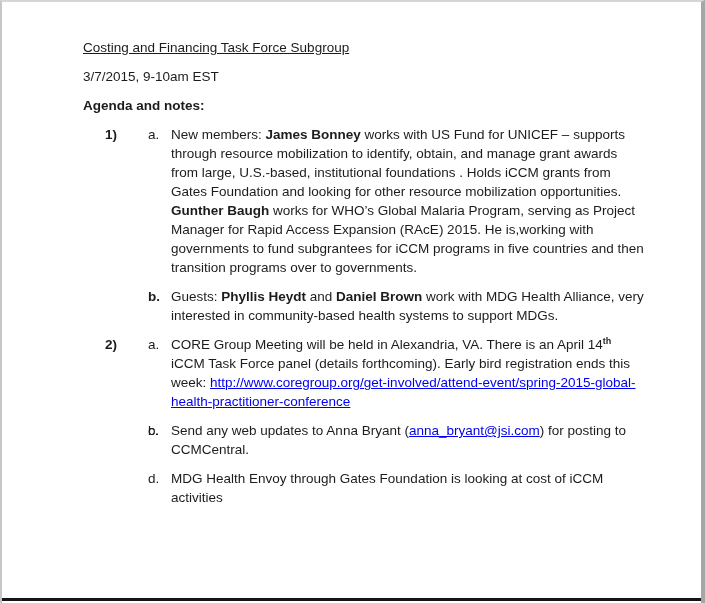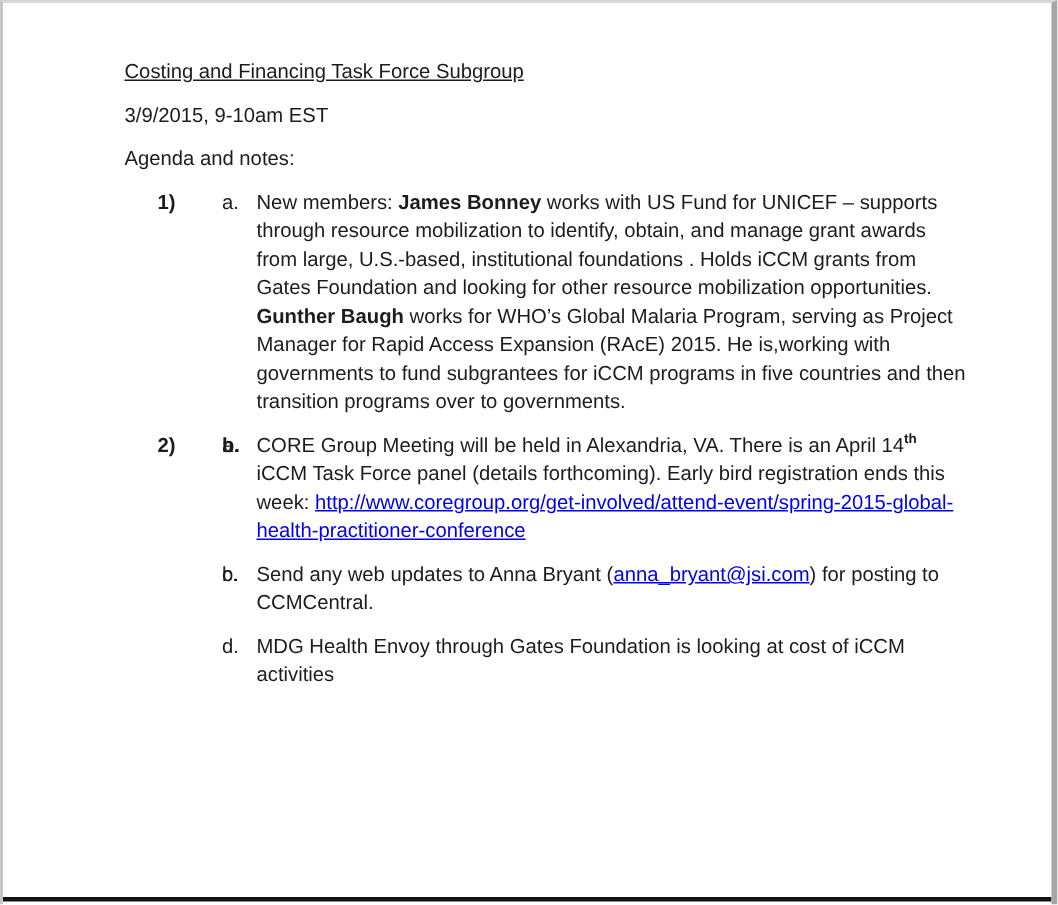--- a/index.html
+++ b/index.html
@@ -11,45 +11,45 @@
     background:#ffffff;
     border-top:2px solid #d6d6d6;
     border-left:2px solid #c7c7c7;
     border-right:4px solid #a6a6a6;
     font-family:"Liberation Sans", sans-serif;
     color:var(--text, #1c1c1c);
   }
   .content { padding:36px 54px 0 81px; font-size:13.5px; line-height:19px; }
   .content p { margin:0 0 10px 0; }
   .doc-title { text-decoration:underline; }
-  .agenda { font-weight:normal; }
+  .agenda { font-weight:bold; }
   .bold { font-weight:bold; }
   .section-heading { font-weight:bold; position:relative; padding-left:45px; }
   .item { position:relative; padding-left:88px; }
   .item > .marker { position:absolute; left:65px; }
   .section-heading > .marker { position:absolute; left:22px; }
   .link { color:var(--link, #0000EE); text-decoration:underline; cursor:pointer; word-break:break-word; }
   sup { font-size:9px; line-height:0; vertical-align:super;font-weight:bold; }
   .bottom-line {
     position:absolute; left:0; right:0; bottom:2px; height:3px;
     background:var(--bottom_line, #141414);
   }
 </style>
 </head>
 <body>
 
 <div class="frame">
   <div class="content">
     <p class="doc-title">Costing and Financing Task Force Subgroup</p>
-    <p class="doc-date">3/9/2015, 9-10am EST</p>
+    <p class="doc-date">3/7/2015, 9-10am EST</p>
     <p class="agenda">Agenda and notes:</p>
     <div id="sections">
         <p class="section-heading"><span class="marker">1)</span></p>
         <p class="item"><span class="marker">a.</span><span><span>New members: </span><span class="bold">James Bonney</span><span> works with US Fund for UNICEF – supports through resource mobilization to identify, obtain, and manage grant awards from large, U.S.-based, institutional foundations . Holds iCCM grants from Gates Foundation and looking for other resource mobilization opportunities. </span><span class="bold">Gunther Baugh</span><span> works for WHO’s Global Malaria Program, serving as Project Manager for Rapid Access Expansion (RAcE) 2015. He is,working with governments to fund subgrantees for iCCM programs in five countries and then transition programs over to governments.</span></span></p>
-        <p class="item"><span class="marker bold">b.</span></p>
+        <p class="item"><span class="marker bold">b.</span><span><span>Guests: </span><span class="bold">Phyllis Heydt</span><span> and </span><span class="bold">Daniel Brown</span><span> work with MDG Health Alliance, very interested in community-based health systems to support MDGs.</span></span></p>
         <p class="section-heading"><span class="marker">2)</span></p>
         <p class="item"><span class="marker">a.</span><span><span>CORE Group Meeting will be held in Alexandria, VA. There is an April 14</span><sup>th</sup><span> iCCM Task Force panel (details forthcoming). Early bird registration ends this week: </span><a class="link" href="#">http://www.coregroup.org/get-involved/attend-event/spring-2015-global-health-practitioner-conference</a></span></p>
         <p class="item"><span class="marker">b.</span></p>
         <p class="item"><span class="marker">c.</span><span><span>Send any web updates to Anna Bryant (</span><a class="link" href="#">anna_bryant@jsi.com</a><span>) for posting to CCMCentral.</span></span></p>
         <p class="item"><span class="marker">d.</span><span><span>MDG Health Envoy through Gates Foundation is looking at cost of iCCM activities</span></span></p>
       </div>
   </div>
   <div class="bottom-line"></div>
 </div>
 

